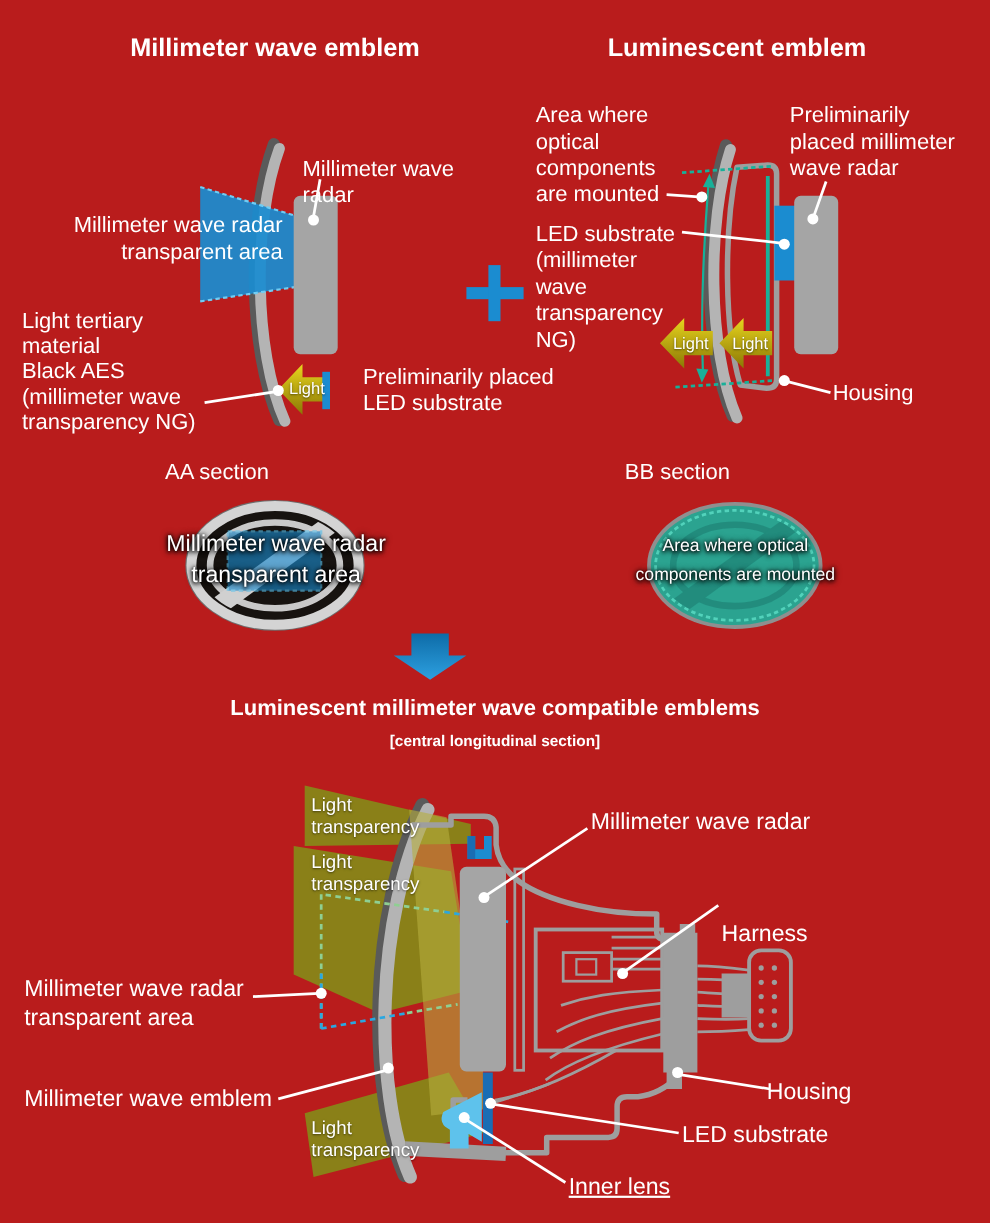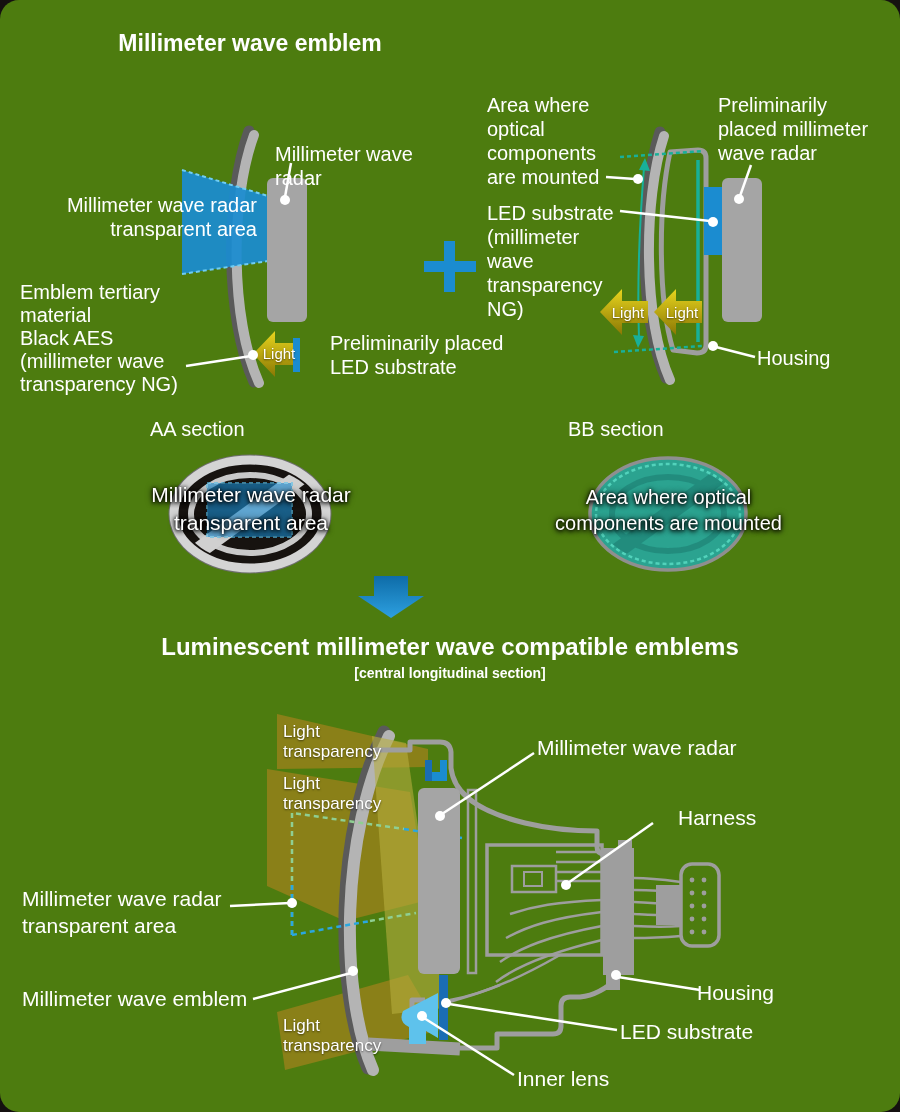--- a/index.html
+++ b/index.html
@@ -1,20 +1,19 @@
 <!DOCTYPE html>
 <html><head>
 <meta charset="utf-8">
 <style>
   html,body { margin:0; padding:0; background:#151110; }
   .stage {
     position:relative; width:900px; height:1112px; overflow:hidden;
-    background:#4d7c0f; color:#ffffff;
+    background:#b91c1c; color:#ffffff;
     font-family:"Liberation Sans", sans-serif;
-    border-radius:19px;
   }
   .stage svg { position:absolute; left:0; top:0; }
   .lbl { position:absolute; white-space:pre-line; font-size:20px; line-height:24px; color:#fff; }
   .ttl { position:absolute; font-weight:bold; font-size:23px; text-align:center; }
   .right { text-align:right; }
   .small { font-size:15px; line-height:17px; text-align:center; text-shadow:0 1px 2px rgba(0,0,0,.55); }
   .lt { font-size:17px; line-height:20px; text-shadow:0 1px 2px rgba(0,0,0,.55); }
   .b21 { font-size:21px; line-height:25px; }
   .overlay {
     position:absolute; white-space:pre-line; text-align:center; font-weight:normal;
@@ -30,31 +29,31 @@
   #tl-light { left:254px; top:345px; width:50px; }
   #tr-area { left:487px; top:93px; }
   #tr-prelim { left:718px; top:93px; }
   #tr-led { left:487px; top:201px; }
   #tr-housing { left:757px; top:346px; }
   #tr-light1 { left:605px; top:304px; width:46px; }
   #tr-light2 { left:659px; top:304px; width:46px; }
   #aa-title { left:150px; top:417px; width:200px; font-size:20px; text-align:left; }
   #bb-title { left:568px; top:417px; width:200px; font-size:20px; text-align:left; }
   #aa-overlay { left:122px; top:481px; width:258px; font-size:21px; line-height:28px; }
-  #bb-overlay { left:520px; top:484px; width:297px; font-size:20px; line-height:26px; }
-  #b-title    { left:0; top:633px; width:900px; font-size:24px; }
+  #bb-overlay { left:520px; top:484px; width:297px; font-size:16px; line-height:26px; }
+  #b-title    { left:0; top:633px; width:900px; font-size:20px; }
   #b-subtitle { left:0; top:665px; width:900px; font-size:14px; }
   #b-lt1 { left:283px; top:722px; }
   #b-lt2 { left:283px; top:774px; }
   #b-lt3 { left:283px; top:1016px; }
   #b-radar   { left:537px; top:735px; }
-  #b-harness { left:656px; top:805px;margin-left:22px; }
+  #b-harness { left:656px; top:836px; }
   #b-housing { left:697px; top:980px; }
   #b-led     { left:620px; top:1019px; }
-  #b-lens    { left:517px; top:1066px; }
+  #b-lens    { left:517px; top:1066px;text-decoration:underline; }
   #b-mwrta   { left:22px;  top:885px; line-height:27px; }
   #b-emblem  { left:22px;  top:986px; }
 </style>
 </head>
 <body>
 
 <div class="stage">
 
   <svg width="900" height="1112" viewBox="0 0 900 1112">
     <defs>
@@ -224,26 +223,27 @@
         <circle cx="616" cy="975" r="5"></circle>
         <circle cx="446" cy="1003" r="5"></circle>
         <circle cx="422" cy="1016" r="5"></circle>
         <circle cx="292" cy="903" r="5"></circle>
         <circle cx="353" cy="971" r="5"></circle>
       </g>
     </g>
   </svg>
 
   <div class="ttl" id="tl-title">Millimeter wave emblem</div>
+  <div class="ttl" id="tr-title">Luminescent emblem</div>
 
   <div class="lbl" id="tl-radar">Millimeter wave
 radar</div>
   <div class="lbl right" id="tl-transparent">Millimeter wave radar
 transparent area</div>
-  <div class="lbl" id="tl-tertiary">Emblem tertiary
+  <div class="lbl" id="tl-tertiary">Light tertiary
 material
 Black AES
 (millimeter wave
 transparency NG)</div>
   <div class="lbl" id="tl-prelim">Preliminarily placed
 LED substrate</div>
   <div class="lbl small" id="tl-light">Light</div>
 
   <div class="lbl" id="tr-prelim">Preliminarily
 placed millimeter

